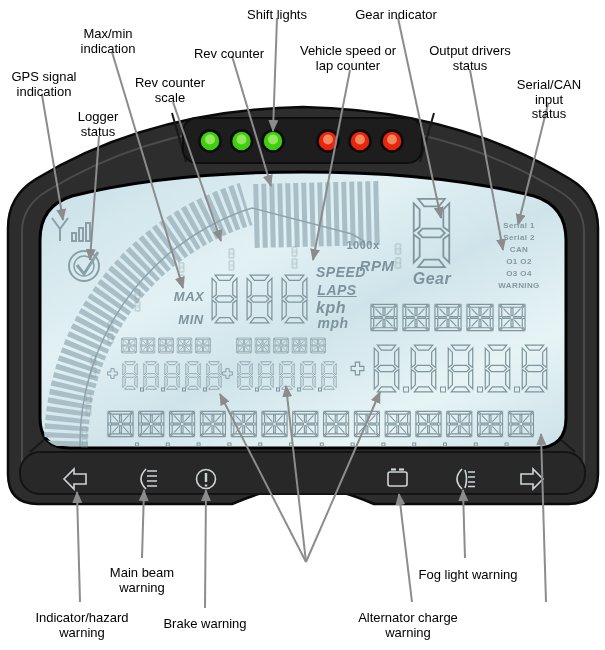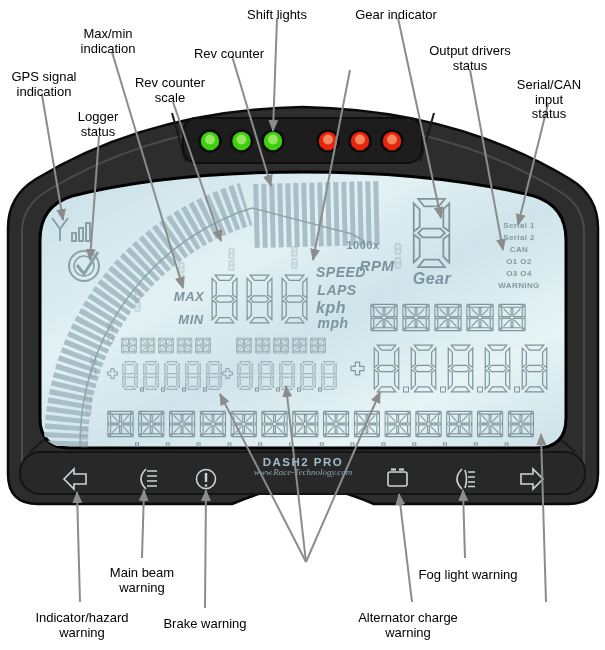--- a/index.html
+++ b/index.html
@@ -264,50 +264,48 @@
         <line x1="306" y1="562" x2="220" y2="394" stroke="#8c8c8c" stroke-width="2" marker-end="url(#arw)"></line>
         <line x1="306" y1="562" x2="286" y2="386" stroke="#8c8c8c" stroke-width="2" marker-end="url(#arw)"></line>
         <line x1="306" y1="562" x2="380" y2="392" stroke="#8c8c8c" stroke-width="2" marker-end="url(#arw)"></line>
         <line x1="465" y1="558" x2="463" y2="490" stroke="#8c8c8c" stroke-width="2" marker-end="url(#arw)"></line>
         <line x1="412" y1="602" x2="399" y2="494" stroke="#8c8c8c" stroke-width="2" marker-end="url(#arw)"></line>
         <line x1="546" y1="602" x2="541" y2="434" stroke="#8c8c8c" stroke-width="2" marker-end="url(#arw)"></line>
       </g>
 </svg>
 
 <div class="lcdtext" style="left:341px;top:264px;font-size:14px;">SPEED</div>
-<div class="lcdtext" style="left:337px;top:282px;font-size:14px;">LAPS</div>
+<div class="lcdtext" style="left:337px;top:282px;font-size:14px;text-decoration:underline;">LAPS</div>
 <div class="lcdtext" style="left:331px;top:299px;font-size:16px;">kph</div>
 <div class="lcdtext" style="left:333px;top:315px;font-size:14px;">mph</div>
 <div class="lcdtext" style="left:189px;top:289px;font-size:13px;">MAX</div>
 <div class="lcdtext" style="left:191px;top:312px;font-size:13px;">MIN</div>
 <div class="lcdtext plain" style="left:363px;top:239px;font-size:11px;">1000x</div>
 <div class="lcdtext" style="left:377px;top:257px;font-size:15px;">RPM</div>
 <div class="lcdtext" style="left:432px;top:270px;font-size:16px;">Gear</div>
 <div class="statusline" style="left:519px;top:221px;">Serial 1</div>
 <div class="statusline" style="left:519px;top:233px;">Serial 2</div>
 <div class="statusline" style="left:519px;top:245px;">CAN</div>
 <div class="statusline" style="left:519px;top:257px;">O1  O2</div>
 <div class="statusline" style="left:519px;top:269px;">O3  O4</div>
 <div class="statusline" style="left:519px;top:281px;">WARNING</div>
 
-<div class="brand" style="left:303px;top:456px;">
-  <div class="brandname">DASH2 PRO</div>
-  <div class="brandurl">www.Race-Technology.com</div>
-</div>
 
 <div class="callout" style="left:44px;top:64px;">GPS signal
 indication</div>
 <div class="callout" style="left:98px;top:104px;">Logger
 status</div>
 <div class="callout" style="left:108px;top:21px;">Max/min
 indication</div>
 <div class="callout" style="left:170px;top:70px;">Rev counter
 scale</div>
 <div class="callout" style="left:229px;top:41px;">Rev counter</div>
 <div class="callout" style="left:277px;top:2px;">Shift lights</div>
+<div class="callout" style="left:348px;top:38px;">Vehicle speed or
+lap counter</div>
 <div class="callout" style="left:396px;top:2px;">Gear indicator</div>
 <div class="callout" style="left:470px;top:38px;">Output drivers
 status</div>
 <div class="callout" style="left:549px;top:72px;">Serial/CAN input
 status</div>
 <div class="callout" style="left:82px;top:605px;">Indicator/hazard
 warning</div>
 <div class="callout" style="left:142px;top:560px;">Main beam
 warning</div>
 <div class="callout" style="left:205px;top:611px;">Brake warning</div>

